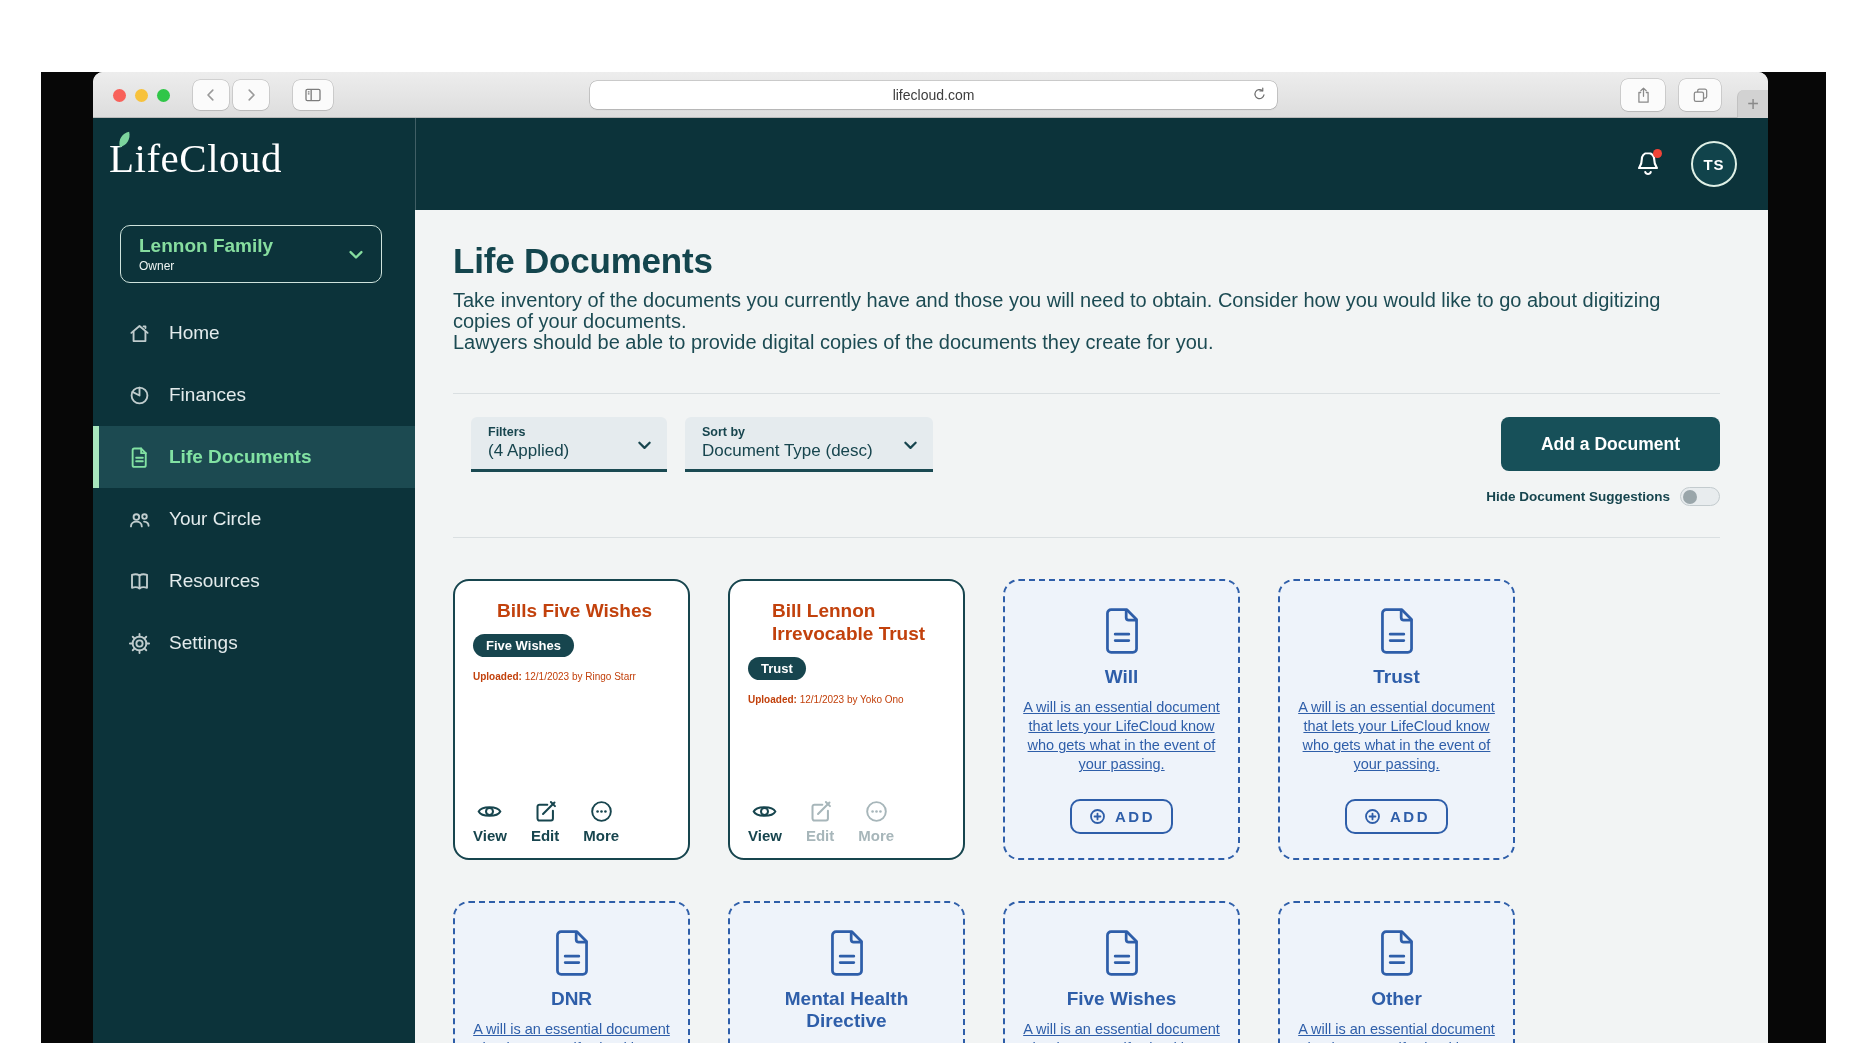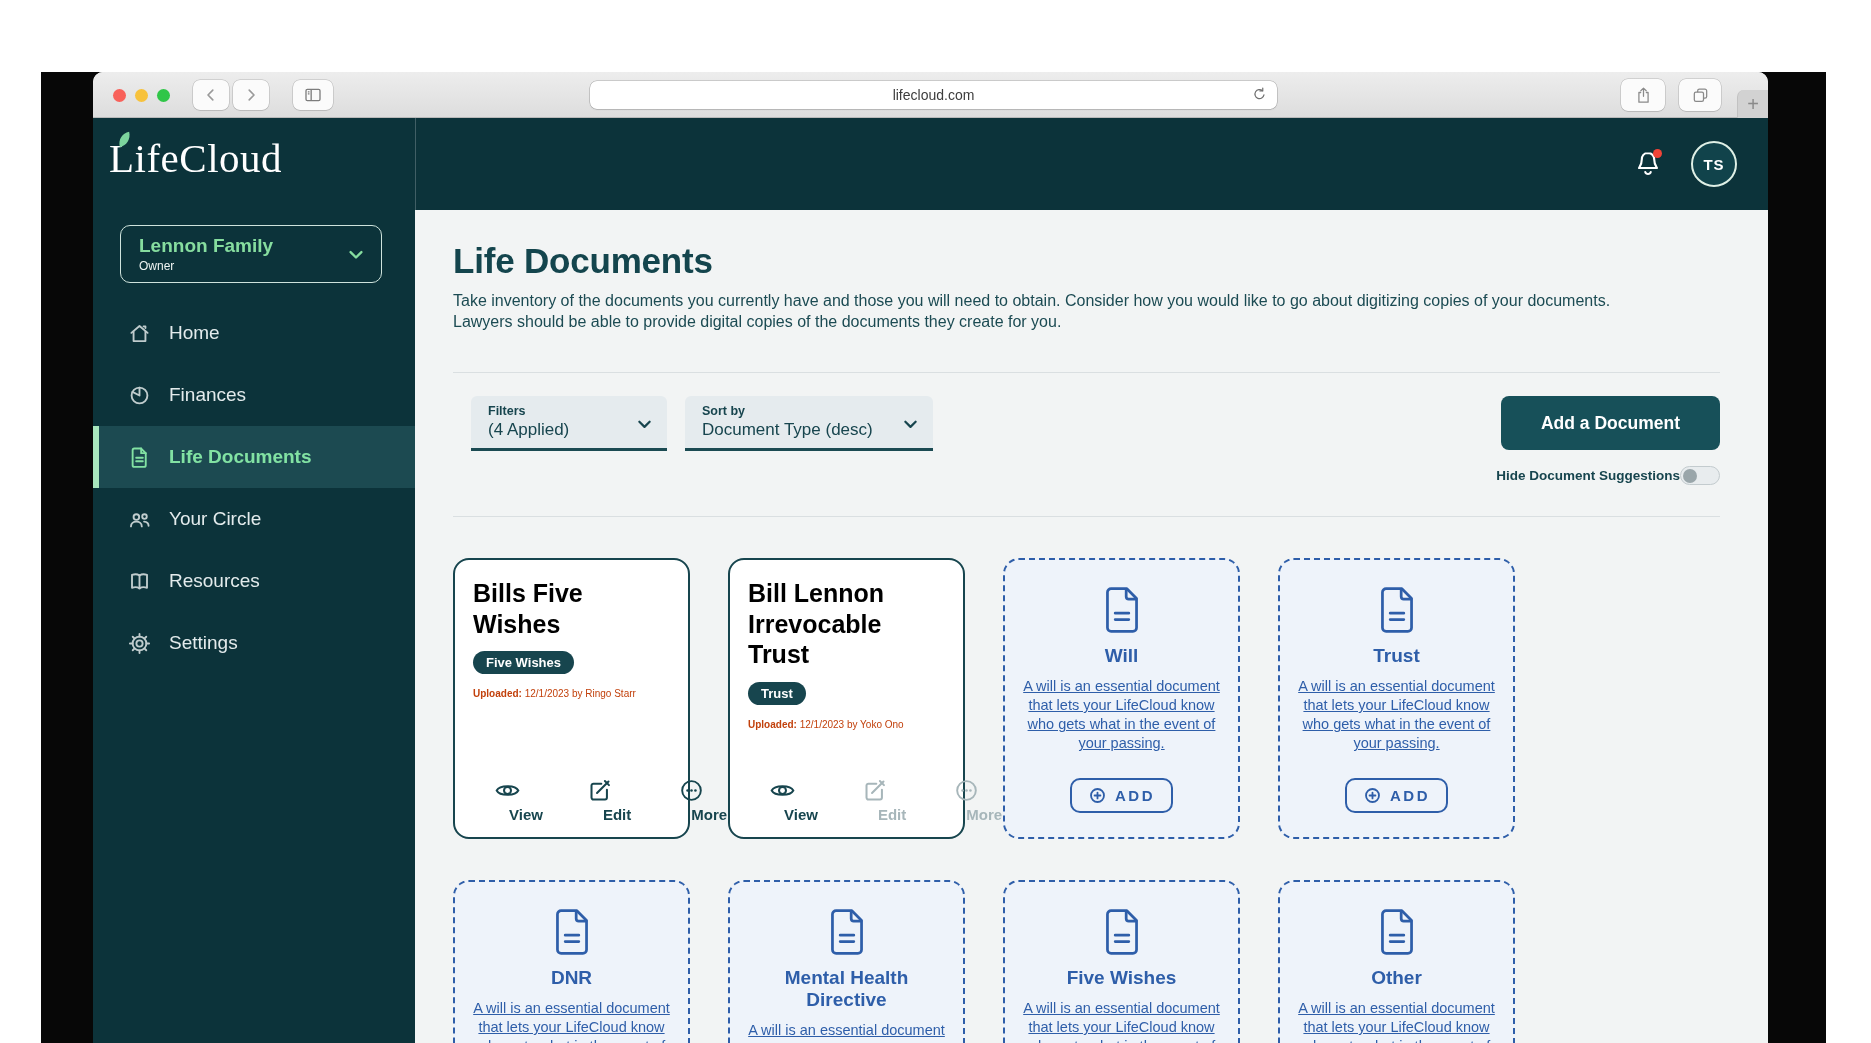--- a/index.html
+++ b/index.html
@@ -43,52 +43,52 @@
   .nav-item.active .nicon { color:#82e2a3; }
 
   
   .bell { position:relative; width:30px; height:30px; color:#ffffff; cursor:pointer; }
   .bell-dot { position:absolute; top:0; right:1px; width:9px; height:9px; border-radius:50%; background:#f04438; }
   .avatar { width:46px; height:46px; border-radius:50%; border:2px solid #dff0e6; background:#11434b; color:#ffffff; display:flex; align-items:center; justify-content:center; font-weight:bold; font-size:15px; letter-spacing:1px; cursor:pointer; }
 
   
   .main { flex:1; padding:31px 48px 0 38px; overflow:hidden; }
   .page-title { font-size:35px; font-weight:bold; color:#14454d; letter-spacing:-.2px; }
-  .page-desc { margin-top:9px; font-size:16px; line-height:21px; color:#1c4b53; max-width:1272px; }
+  .page-desc { margin-top:9px; font-size:20px; line-height:21px; color:#1c4b53; max-width:1272px; }
   .divider { border:0; border-top:1px solid #dadfe1; max-width:1270px; }
   .div1 { margin-top:40px; } .div2 { margin-top:31px; }
 
   .toolbar { display:flex; align-items:flex-start; margin-top:23px; max-width:1270px; }
   .search { width:424px; height:55px; background:#e5ebee; border-radius:6px 6px 0 0; border-bottom:3px solid #1b4a52; display:flex; align-items:center; padding:0 15px; gap:11px; }
   .search .sicon { width:21px; height:21px; color:#17454e; flex-shrink:0; }
   .search input { flex:1; border:0; outline:0; background:transparent; font-size:16.5px; color:#1d4b53; font-family:inherit; }
   .search input::placeholder { color:#1d4b53; opacity:1; }
   .select { position:relative; height:55px; background:#e5ebee; border-radius:6px 6px 0 0; border-bottom:3px solid #1b4a52; padding:8px 38px 0 17px; cursor:pointer; }
   .select .lbl { font-size:12.5px; font-weight:bold; color:#17454e; }
   .select .val { font-size:17px; color:#17454e; margin-top:2px; white-space:nowrap; }
   .select .chev { position:absolute; right:13px; top:19px; width:19px; height:19px; color:#17454e; }
   .filters { width:196px; margin-left:18px; }
   .sort { width:248px; margin-left:18px; }
   .toolbar-right { margin-left:auto; display:flex; flex-direction:column; align-items:flex-end; }
   .add-btn { width:219px; height:54px; background:#175059; color:#fff; border:0; border-radius:8px; font-weight:bold; font-size:17.5px; font-family:inherit; cursor:pointer; }
-  .toggle-row { margin-top:16px; display:flex; align-items:center; }
+  .toggle-row { margin-top:16px; display:flex; align-items:center; gap:10px; }
   .toggle-label { font-size:13.5px; font-weight:bold; color:#17454e; }
   .toggle { position:relative; width:40px; height:19px; border-radius:10px; background:#e8ecee; border:1px solid #c3cbce; cursor:pointer; }
   .toggle-knob { position:absolute; left:2px; top:1.5px; width:14px; height:14px; border-radius:50%; background:#9aa6aa; }
 
   
   .cards { margin-top:41px; display:grid; grid-template-columns:repeat(4,237px); gap:41px 38px; grid-auto-rows:281px; }
   .doc-card { background:#ffffff; border:2px solid #17454e; border-radius:16px; padding:18px 18px 14px; display:flex; flex-direction:column; }
-  .doc-title { font-size:25px; font-weight:bold; color:#000000; line-height:1.22; }
+  .doc-title { font-size:19px; font-weight:bold; color:#c2410c; line-height:1.22;margin-left:24px; }
   .badge { align-self:flex-start; margin-top:12px; background:#17454e; color:#ffffff; font-size:13px; font-weight:bold; padding:4px 13px; border-radius:14px; }
   .uploaded { margin-top:13px; font-size:10px; color:#c2410c; line-height:1.32; }
   .actions { margin-top:auto; display:flex; gap:24px; }
   .action { display:flex; flex-direction:column; align-items:center; gap:2px; color:#17454e; cursor:pointer; }
   .action .aicon { width:27px; height:27px; }
-  .action .albl { font-size:15px; font-weight:bold;margin-left:36px; }
+  .action .albl { font-size:15px; font-weight:bold; }
   .action.disabled { color:#a7b6ba; cursor:default; }
 
   .sug-card { background:#eef3fa; border:2px dashed #2e5ea9; border-radius:16px; padding:26px 16px 24px; display:flex; flex-direction:column; align-items:center; text-align:center; color:#2e5ea9; }
   .sug-icon { width:40px; height:48px; color:#2e5ea9; flex-shrink:0; }
   .sug-title { margin-top:11px; font-size:19px; font-weight:bold; line-height:1.15; }
   .sug-desc { margin-top:10px; font-size:14.5px; line-height:1.32;text-decoration:underline; }
   .add-chip { margin-top:auto; display:flex; align-items:center; gap:8px; background:transparent; border:2.5px solid #2e5ea9; border-radius:10px; padding:6px 16px; color:#2e5ea9; font-weight:bold; font-size:15px; letter-spacing:2.5px; font-family:inherit; cursor:pointer; }
   .add-chip .pic { width:19px; height:19px; letter-spacing:0; }
   svg { display:block; width:100%; height:100%; }
 </style>

